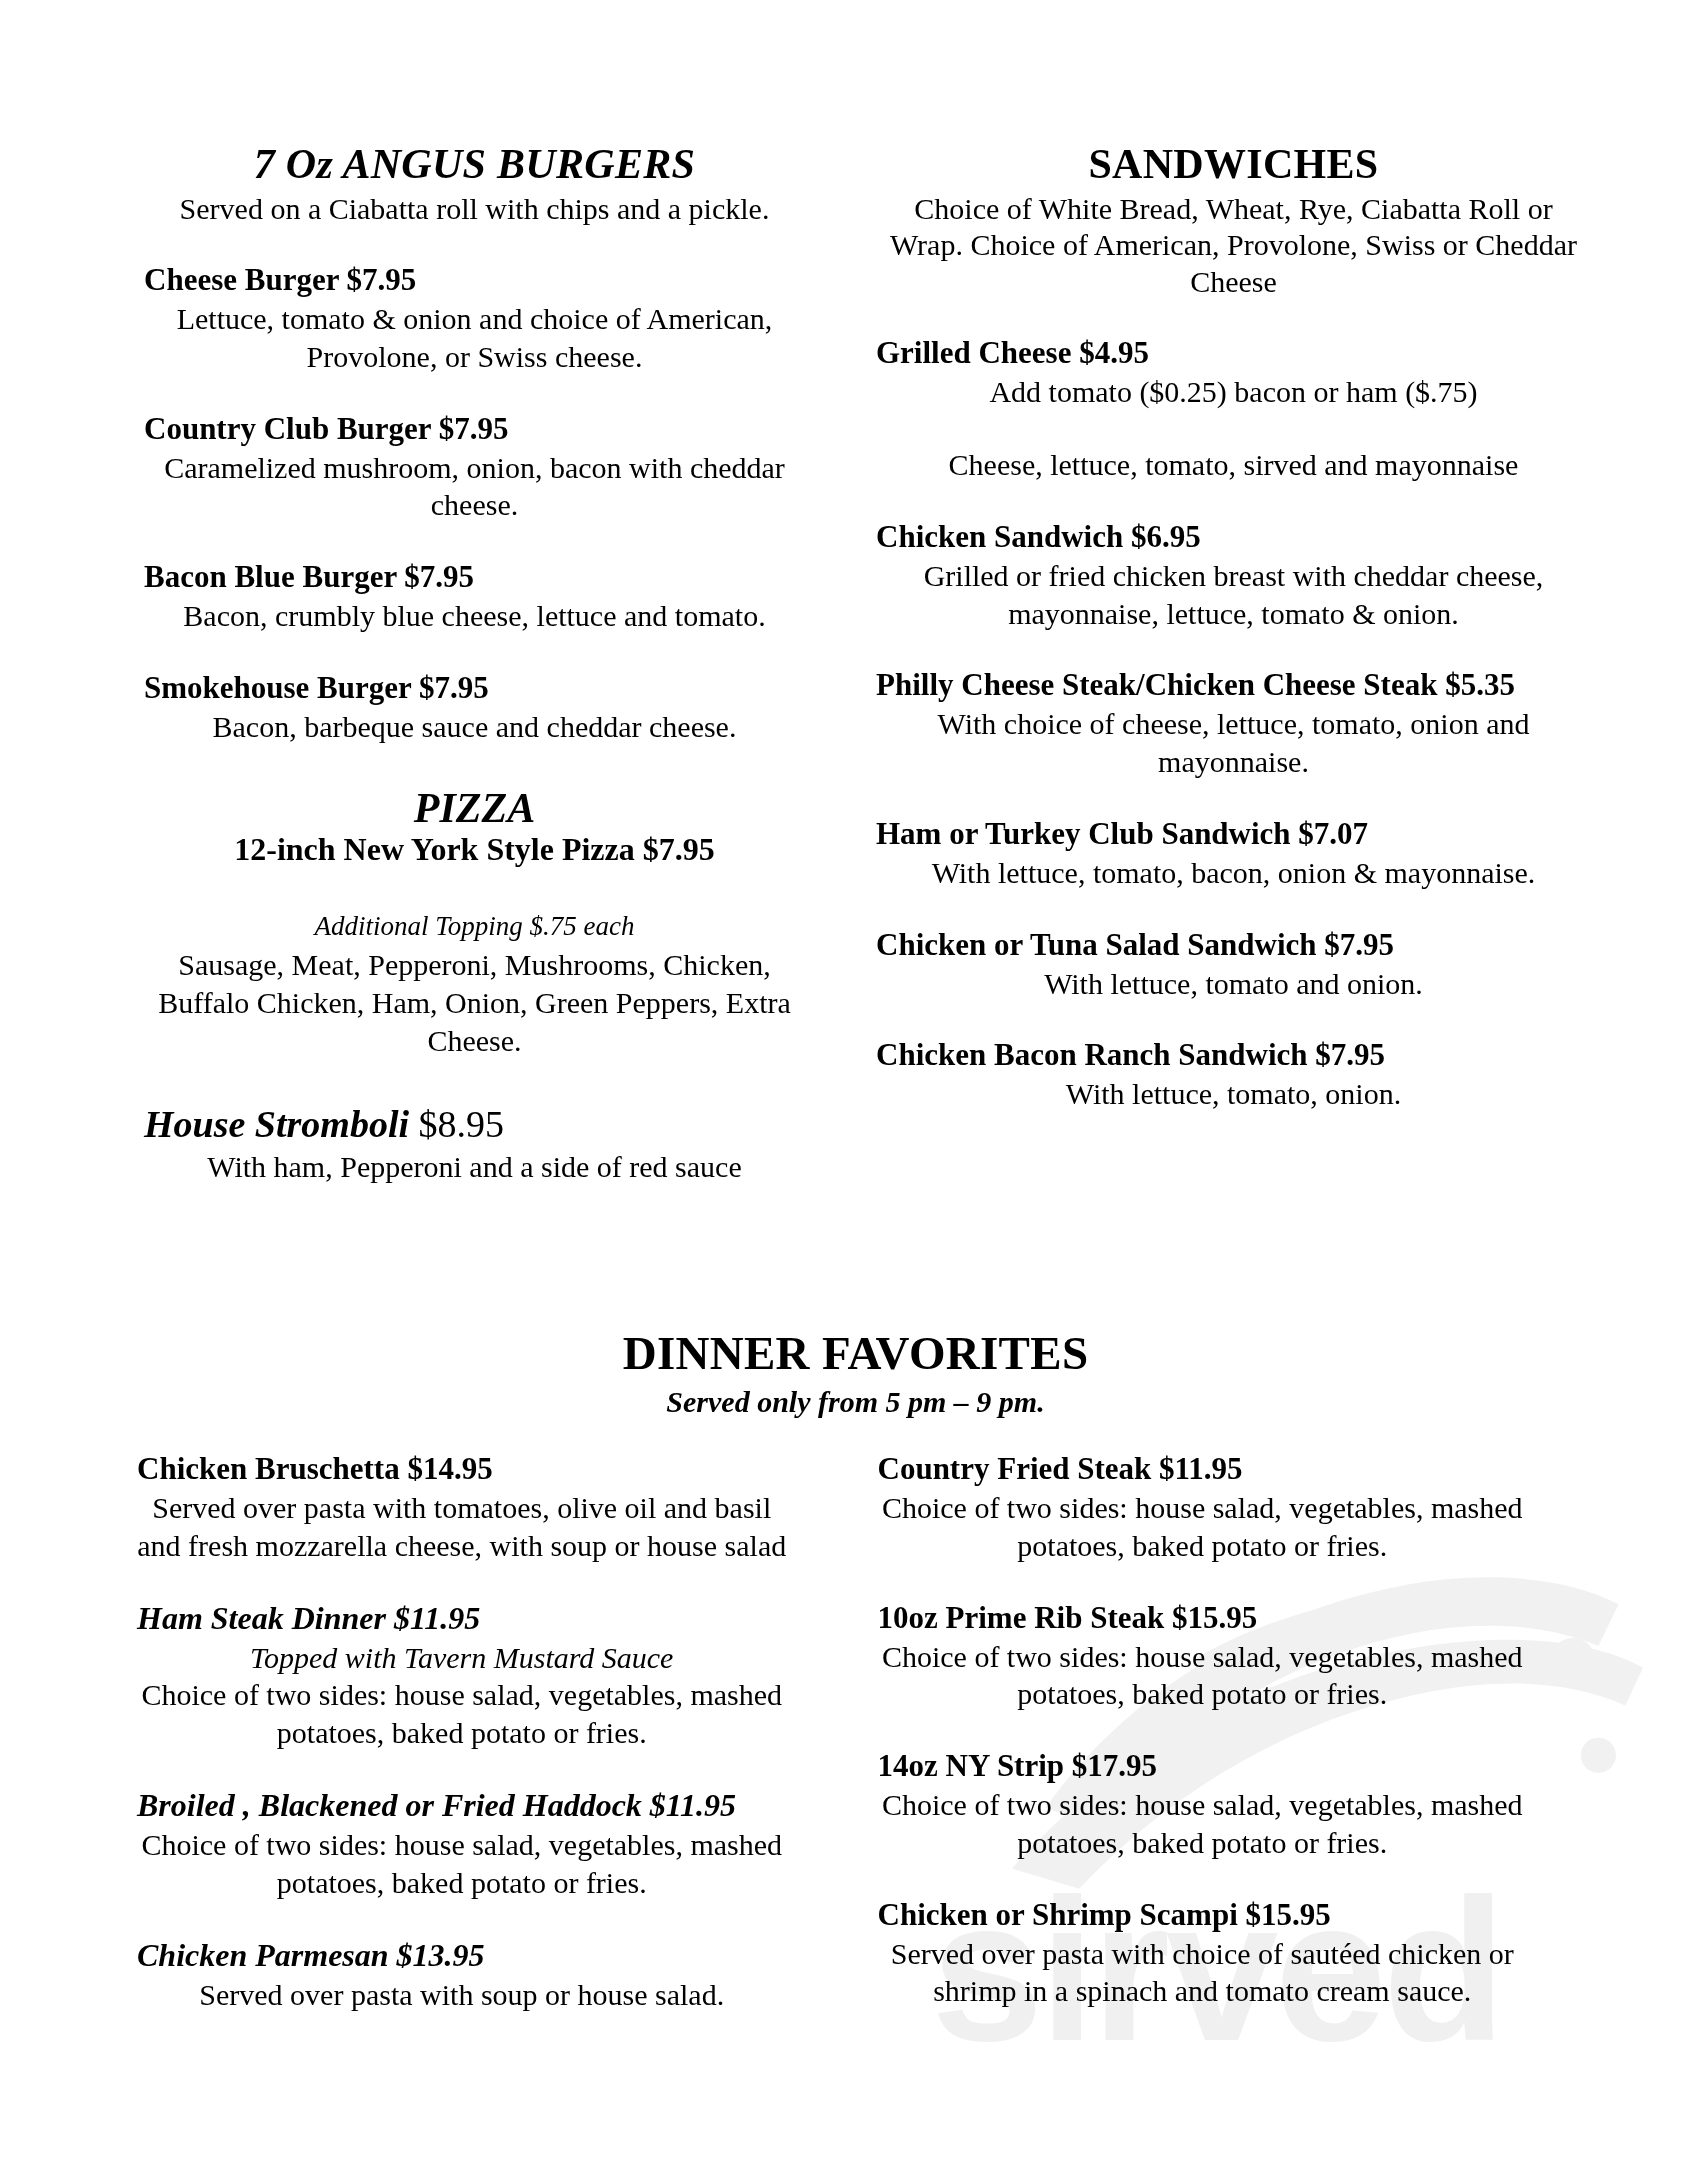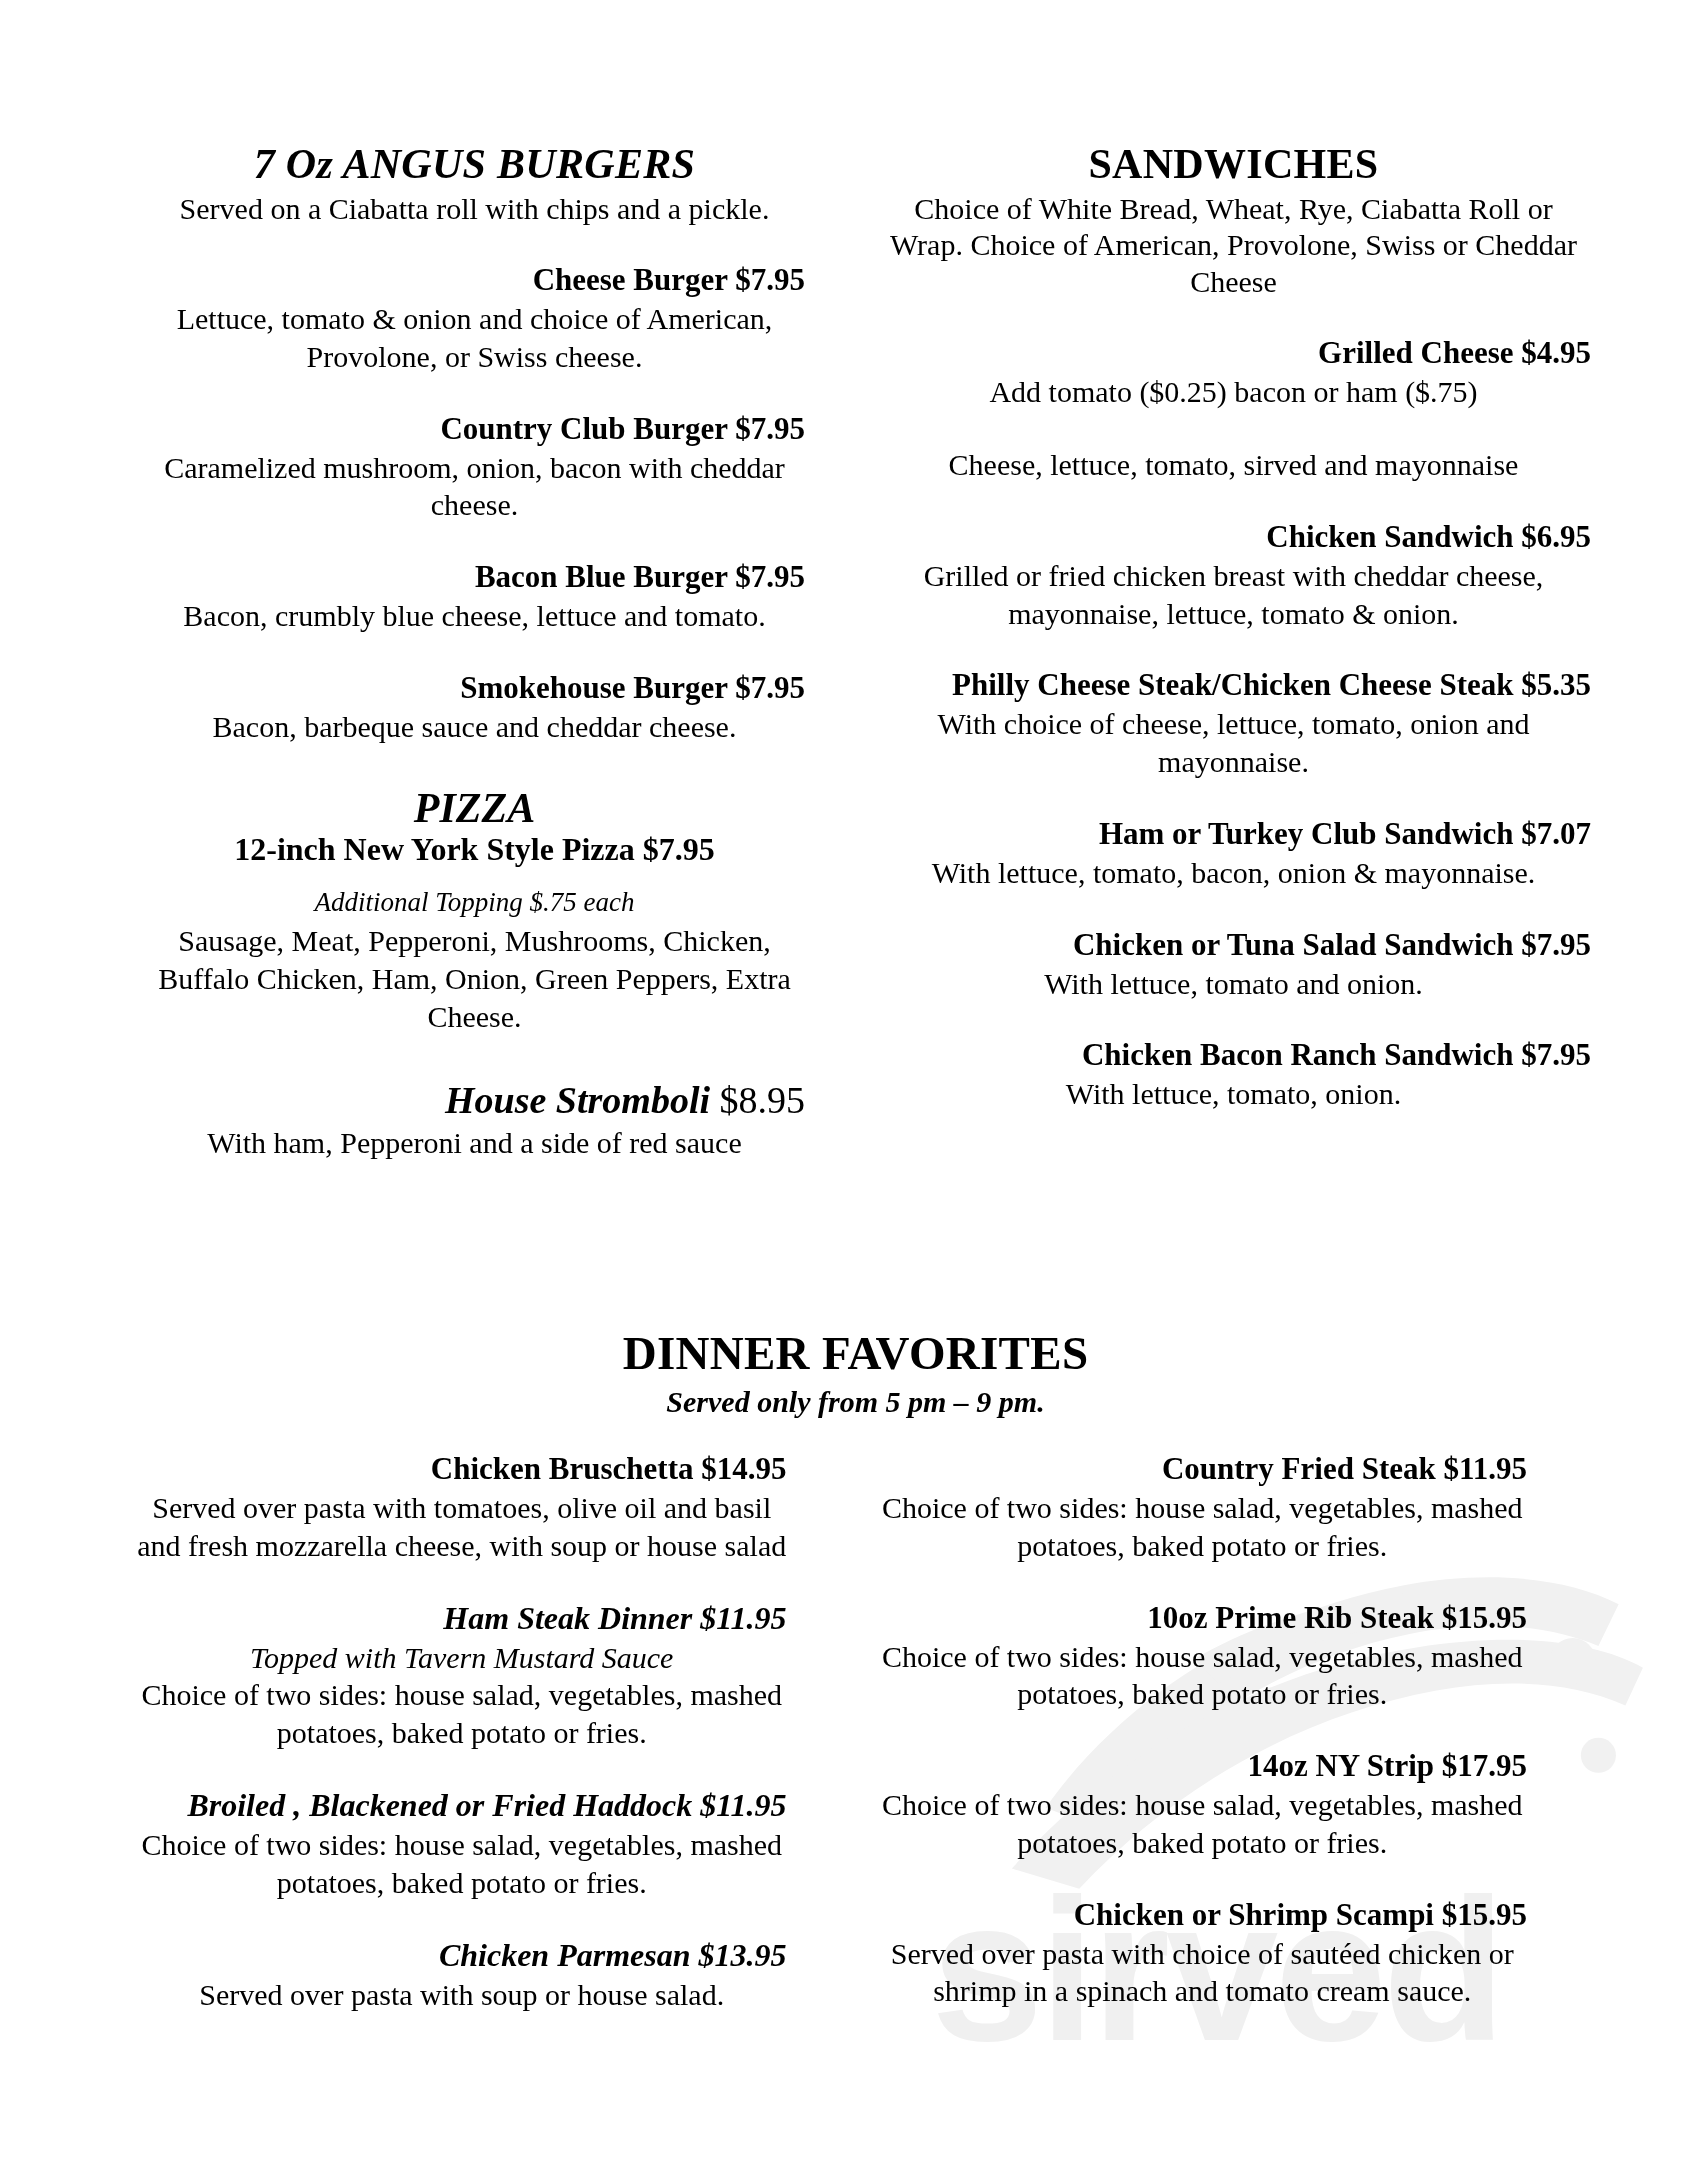--- a/index.html
+++ b/index.html
@@ -106,21 +106,21 @@
     text-align: center;
     font-size: 30px;
     line-height: 1.22;
     margin: 0;
   }
 
   .item {
     margin-top: 35px;
   }
   .item-name {
-    text-align: right;
+    text-align: left;
     font-weight: 700;
     font-size: 31px;
     line-height: 1.16;
     margin: 0 0 2px 0;
   }
   .item-name.italic {
     font-style: italic;
     font-size: 32px;
   }
   .item-name.big-italic {
@@ -158,21 +158,21 @@
     line-height: 1.05;
     margin: 0 0 2.7px 0;
   }
   .pizza-line {
     text-align: center;
     font-weight: 700;
     font-size: 32px;
     line-height: 1.1;
     margin: 0;
   }
-  .pizza-toppings-wrap { margin-top: 18px; }
+  .pizza-toppings-wrap { margin-top: 42px; }
 
   .stromboli-block { margin-top: 42px; }
 
   .dinner-head {
     position: absolute;
     left: 0;
     top: 1329px;
     width: 1687px;
     margin-left: 12px;
   }

